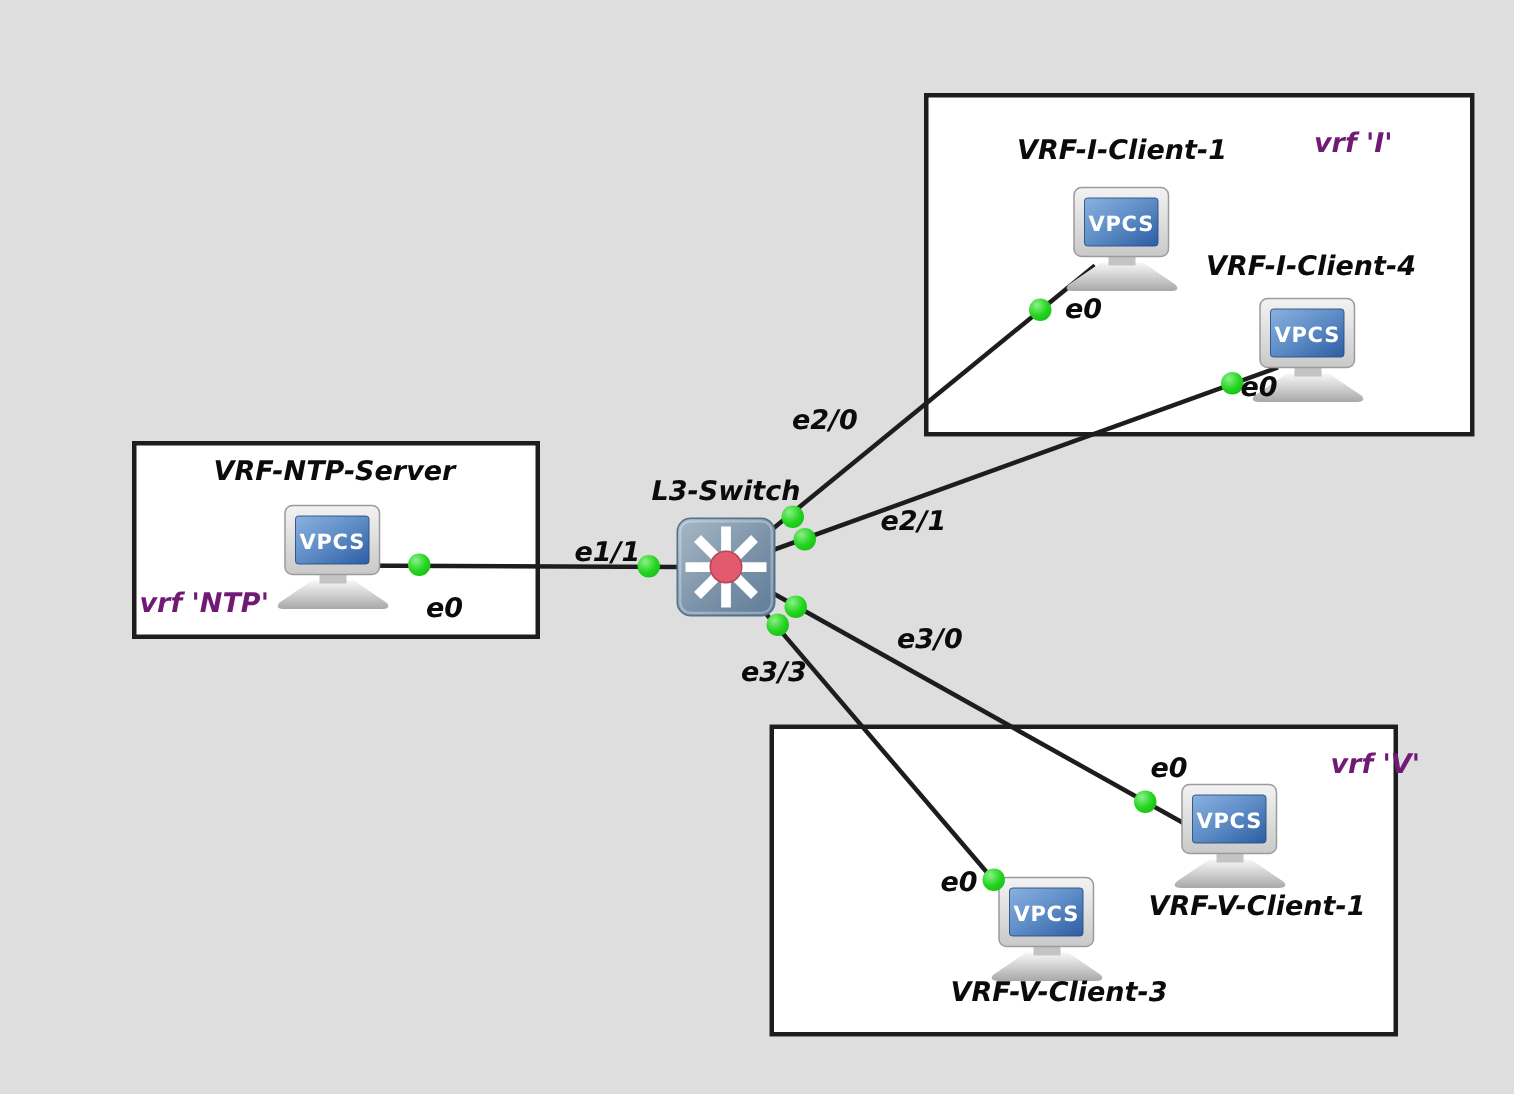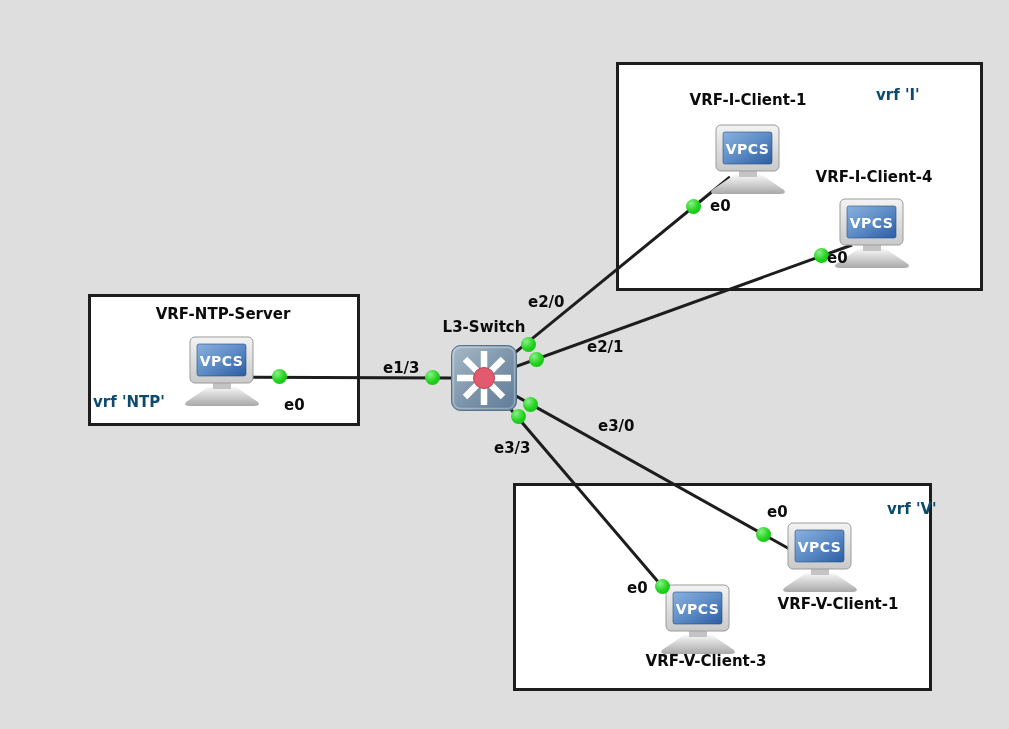--- a/index.html
+++ b/index.html
@@ -12,25 +12,25 @@
     box-sizing:border-box;
   }
   #links-layer{position:absolute;left:0;top:0;}
   .link{stroke:#1d1d1d;stroke-width:3;}
   .node-icon{position:absolute;}
   .dot{
     position:absolute;width:15px;height:15px;border-radius:50%;
     background:radial-gradient(circle at 35% 30%, #8af08a 0%, #25d41f 50%, #0cb512 100%);
   }
   .lbl{
-    position:absolute;font-weight:bold;font-size:15px;color:#0b0b0b;
-    white-space:nowrap;line-height:17px;
+    position:absolute;font-weight:bold;font-size:18px;color:#0b0b0b;
+    white-space:nowrap;line-height:17px;font-style:italic;
   }
   .lbl.center{transform:translateX(-50%);}
-  .vrf{color:#0c4a6e;}
+  .vrf{color:#701a75;}
   .vpcs-text{font-family:"DejaVu Sans","Liberation Sans",sans-serif;font-weight:bold;font-size:14px;fill:#ffffff;letter-spacing:.5px;}
   
   #box-ntp{left:88px;top:294px;width:272px;height:132px;}
   #box-i{left:616px;top:62px;width:367px;height:229px;}
   #box-v{left:513px;top:483px;width:419px;height:208px;}
 </style>
 </head>
 <body>
 
 <div id="canvas">
@@ -124,22 +124,22 @@
   <div class="dot" style="left:756px;top:527px"></div>
   <div class="dot" style="left:655px;top:579px"></div>
 
   <div class="lbl center" style="left:223px;top:306px">VRF-NTP-Server</div>
   <div class="lbl center" style="left:484px;top:319px">L3-Switch</div>
   <div class="lbl center" style="left:748px;top:92px">VRF-I-Client-1</div>
   <div class="lbl center" style="left:874px;top:169px">VRF-I-Client-4</div>
   <div class="lbl center" style="left:838px;top:596px">VRF-V-Client-1</div>
   <div class="lbl center" style="left:706px;top:653px">VRF-V-Client-3</div>
 
-  <div class="lbl" style="left:383px;top:360px">e1/3</div>
-  <div class="lbl" style="left:528px;top:294px">e2/0</div>
+  <div class="lbl" style="left:383px;top:360px">e1/1</div>
+  <div class="lbl" style="left:528px;top:272px">e2/0</div>
   <div class="lbl" style="left:587px;top:339px">e2/1</div>
   <div class="lbl" style="left:598px;top:418px">e3/0</div>
   <div class="lbl" style="left:494px;top:440px">e3/3</div>
 
   <div class="lbl" style="left:284px;top:397px">e0</div>
   <div class="lbl" style="left:710px;top:198px">e0</div>
   <div class="lbl" style="left:827px;top:250px">e0</div>
   <div class="lbl" style="left:767px;top:504px">e0</div>
   <div class="lbl" style="left:627px;top:580px">e0</div>
 

